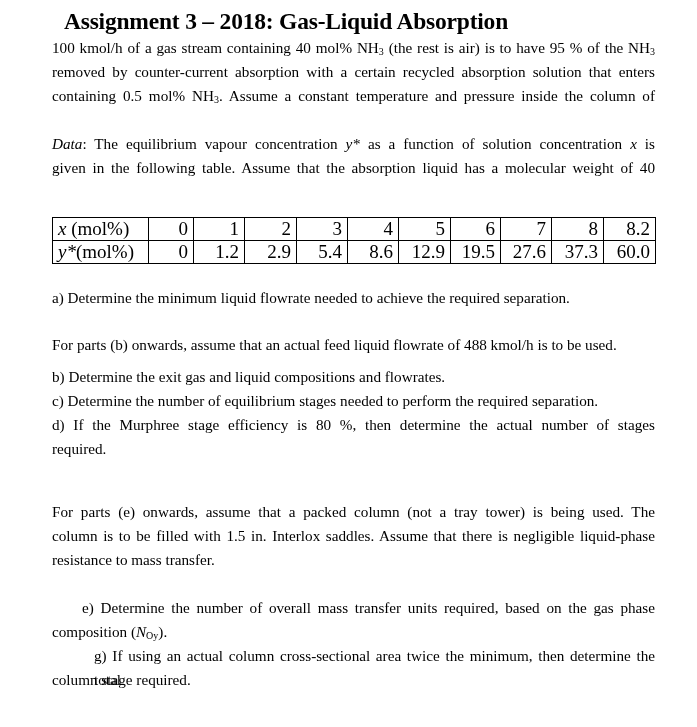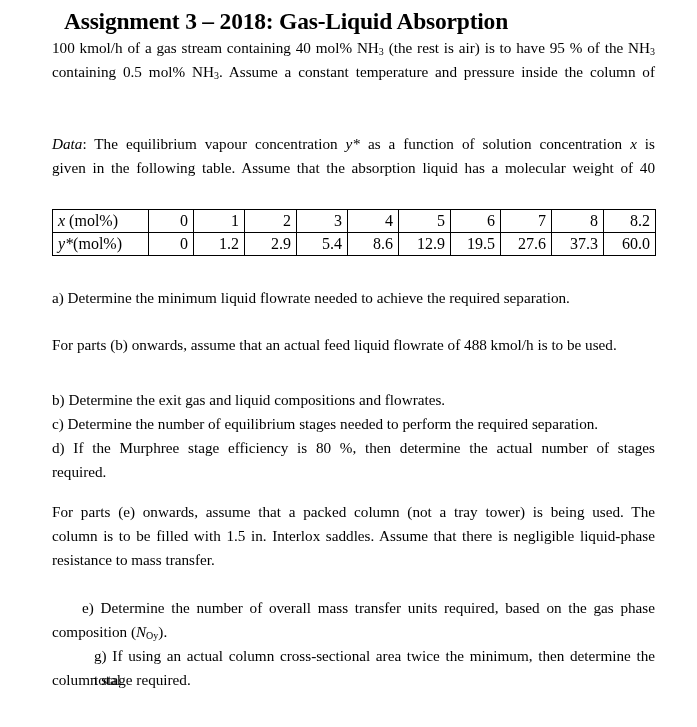--- a/index.html
+++ b/index.html
@@ -50,23 +50,23 @@
       font-size: 10px;
       line-height: 0;
     }
     sub { vertical-align: -2px; }
     sup { vertical-align: 6px; }
     i { font-style: italic; }
 
     table.eq {
       position: absolute;
       left: 52px;
-      top: 209px;
+      top: 217px;
       border-collapse: collapse;
-      font-size: 16px;
+      font-size: 19px;
       table-layout: fixed;
     }
     table.eq td {
       border: 1px solid #000;
       height: 22px;
       padding: 0 5px 0 4px;
       text-align: right;
       white-space: nowrap;
       line-height: 20px;
     }
@@ -77,20 +77,21 @@
   </style>
 </head>
 <body>
 
 <div>
 
   <div class="title">Assignment 3 – 2018: Gas-Liquid Absorption</div>
 
   <div class="para" style="top:36px;">
     <div class="line" style="white-space: normal; text-align-last: justify; text-align: justify;"><span>100 kmol/h of a gas stream containing 40 mol% NH</span><sub>3</sub><span> (the rest is air) is to have 95 % of the NH</span><sub>3</sub></div>
+    <div class="line" style="white-space: normal; text-align-last: justify; text-align: justify;"><span>removed by counter-current absorption with a certain recycled absorption solution that enters</span></div>
     <div class="line" style="white-space: normal; text-align-last: justify; text-align: justify;"><span>containing 0.5 mol% NH</span><sub>3</sub><span>. Assume a constant temperature and pressure inside the column of</span></div>
   </div>
 
   <div class="para" style="top:132px;">
     <div class="line" style="white-space: normal; text-align-last: justify; text-align: justify;"><i>Data</i><span>: The equilibrium vapour concentration </span><i>y*</i><span> as a function of solution concentration </span><i>x</i><span> is</span></div>
     <div class="line" style="white-space: normal; text-align-last: justify; text-align: justify;"><span>given in the following table. Assume that the absorption liquid has a molecular weight of 40</span></div>
   </div>
 
   <table class="eq">
     <colgroup>
@@ -137,21 +138,21 @@
     </table>
 
   <div class="para" style="top:286px;">
     <div class="line last"><span>a) Determine the minimum liquid flowrate needed to achieve the required separation.</span></div>
   </div>
 
   <div class="para" style="top:333px;">
     <div class="line last"><span>For parts (b) onwards, assume that an actual feed liquid flowrate of 488 kmol/h is to be used.</span></div>
   </div>
 
-  <div class="para" style="top:388px;font-family:Liberation Serif, serif;">
+  <div class="para" style="top:365px;font-family:Liberation Serif, serif;">
     <div class="line last"><span>b) Determine the exit gas and liquid compositions and flowrates.</span></div>
     <div class="line last"><span>c) Determine the number of equilibrium stages needed to perform the required separation.</span></div>
     <div class="line" style="white-space: normal; text-align-last: justify; text-align: justify;"><span>d) If the Murphree stage efficiency is 80 %, then determine the actual number of stages</span></div>
     <div class="line last"><span>required.</span></div>
   </div>
 
   <div class="para" style="top:500px;">
     <div class="line" style="white-space: normal; text-align-last: justify; text-align: justify;"><span>For parts (e) onwards, assume that a packed column (not a tray tower) is being used. The</span></div>
     <div class="line" style="white-space: normal; text-align-last: justify; text-align: justify;"><span>column is to be filled with 1.5 in. Interlox saddles. Assume that there is negligible liquid-phase</span></div>
     <div class="line last"><span>resistance to mass transfer.</span></div>

